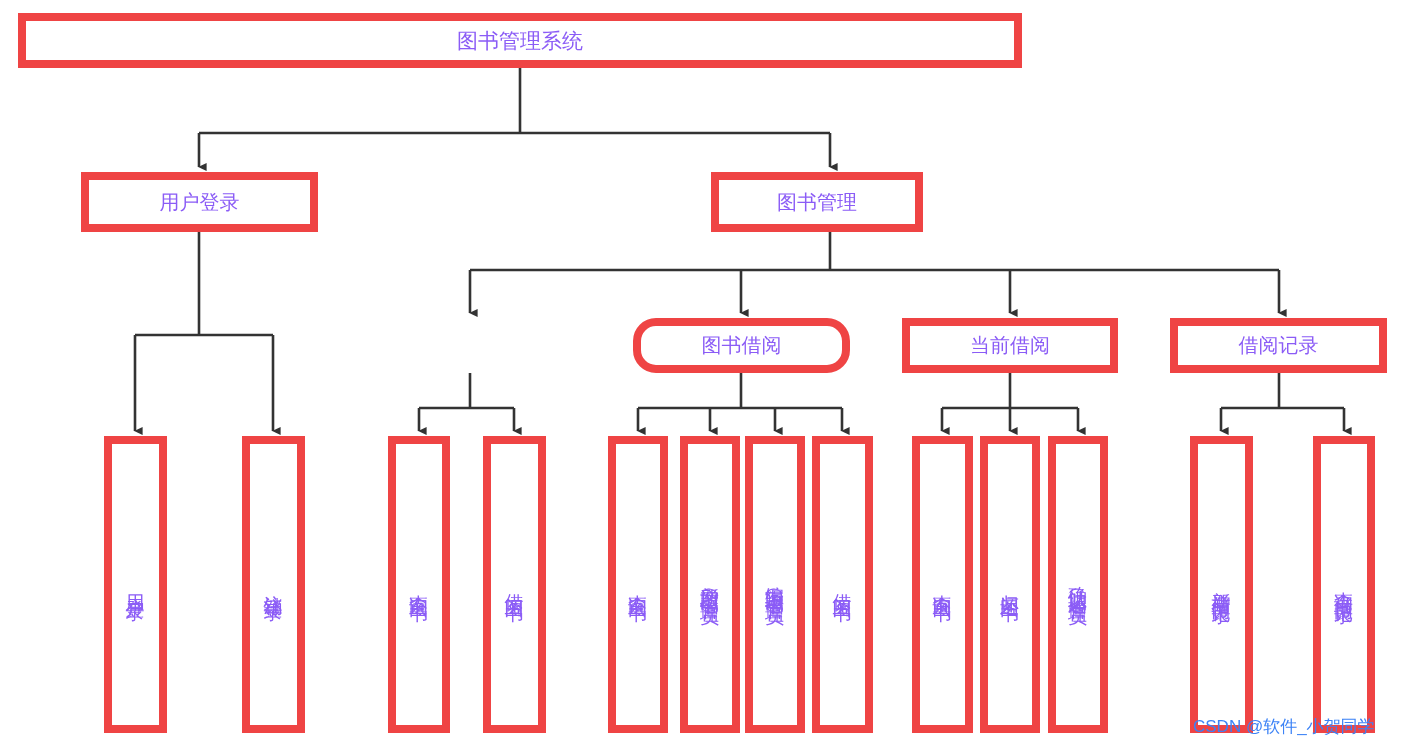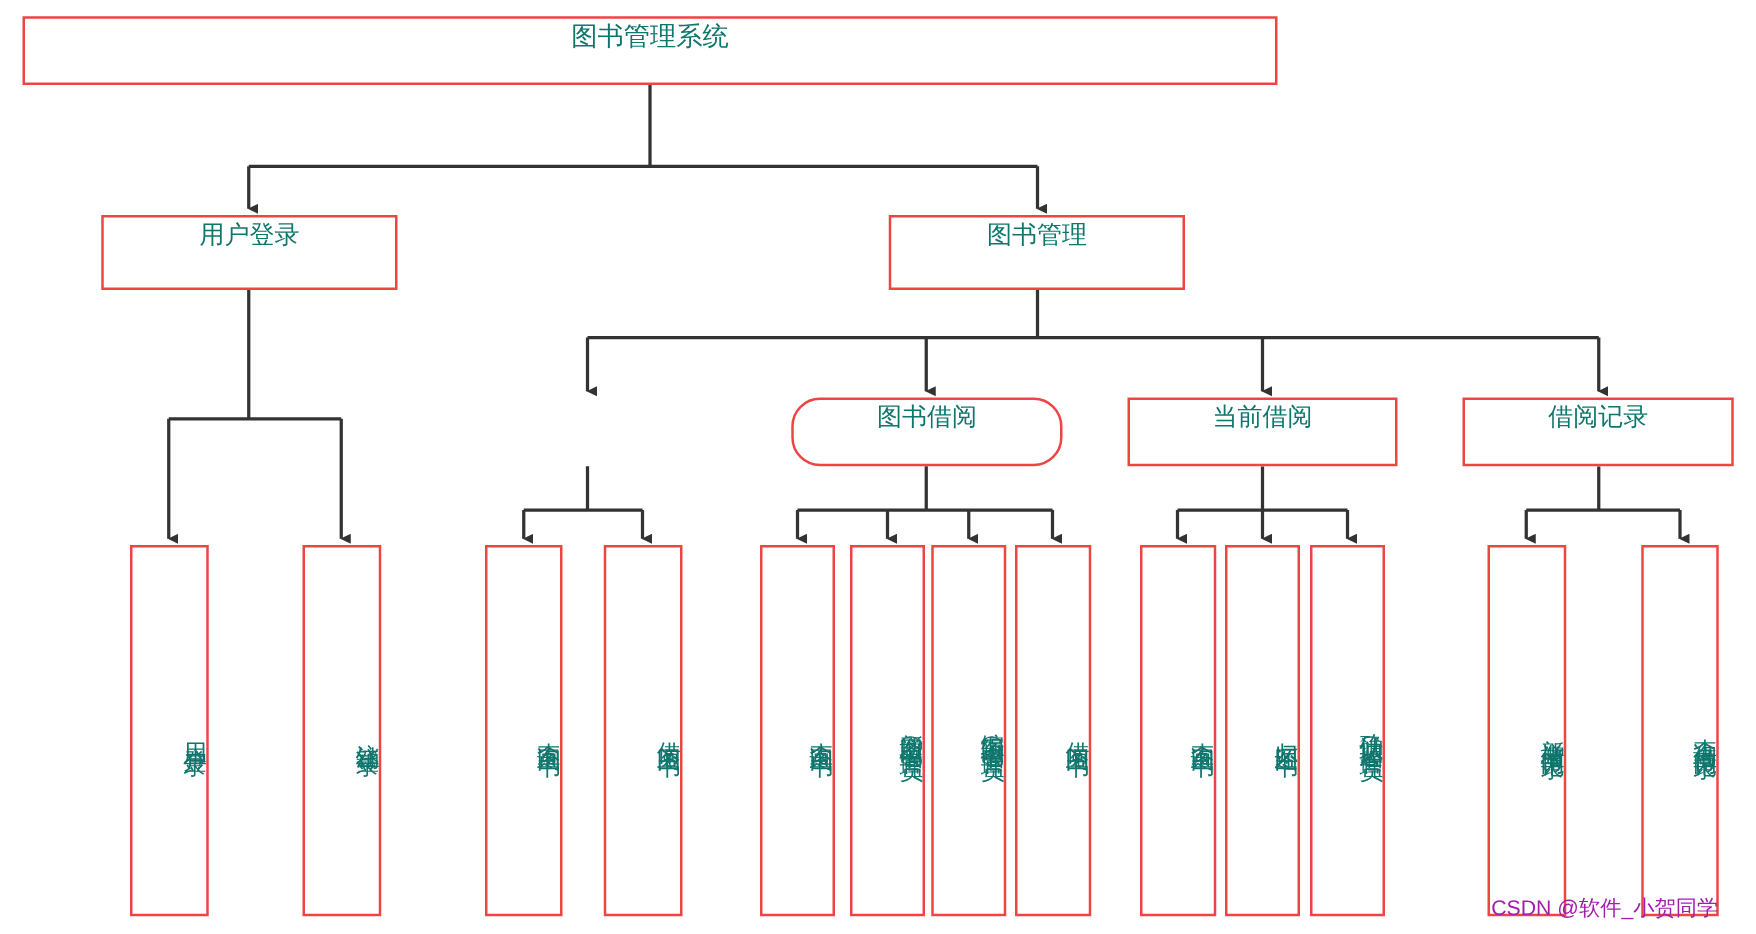--- a/index.html
+++ b/index.html
@@ -23,25 +23,25 @@
     left: 0;
     top: 0;
     width: 1405px;
     height: 747px;
     pointer-events: none;
   }
   .node {
     position: absolute;
     box-sizing: border-box;
     background: #ffffff;
-    border: 2px solid #ef4444;
+    border: 8px solid #ef4444;
     display: flex;
-    align-items: flex-start;
+    align-items: center;
     justify-content: center;
-    color: #0f766e;
+    color: #8b5cf6;
     z-index: 2;
   }
   .node-root {
     font-size: 21px;
   }
   .node-l2 {
     font-size: 20px;
   }
   .node-l3 {
     font-size: 20px;
@@ -55,21 +55,21 @@
     padding: 6px 0;
   }
   .node-leaf .leaf-text {
     writing-mode: vertical-rl;
     text-orientation: upright;
     white-space: nowrap;
   }
   .watermark {
     position: absolute;
     font-size: 17px;
-    color: #a21caf;
+    color: #3b82f6;
     white-space: nowrap;
     z-index: 5;
   }
 </style>
 </head>
 <body>
 
 <div id="diagram-root">
 
   <svg id="edge-layer" viewBox="0 0 1405 747" width="1405" height="747" xmlns="http://www.w3.org/2000/svg">
@@ -122,21 +122,21 @@
     </g>
   </svg>
 
   <div class="node node-root" style="left:18px; top:13px; width:1004px; height:55px;">
     <span>图书管理系统</span>
   </div>
 
   <div class="node node-l2" style="left:81px; top:172px; width:237px; height:60px;">
     <span>用户登录</span>
   </div>
-  <div class="node node-l2" style="left:711px; top:172px; width:237px; height:60px;">
+  <div class="node node-l2" style="left:711px; top:172px; width:212px; height:60px;">
     <span>图书管理</span>
   </div>
 
   <div class="node node-l3" style="left:633px; top:318px; width:217px; height:55px;border-radius:23px;">
     <span>图书借阅</span>
   </div>
   <div class="node node-l3" style="left:1170px; top:318px; width:217px; height:55px;">
     <span>借阅记录</span>
   </div>
   <div class="node node-l3" style="left:902px; top:318px; width:216px; height:55px;">

